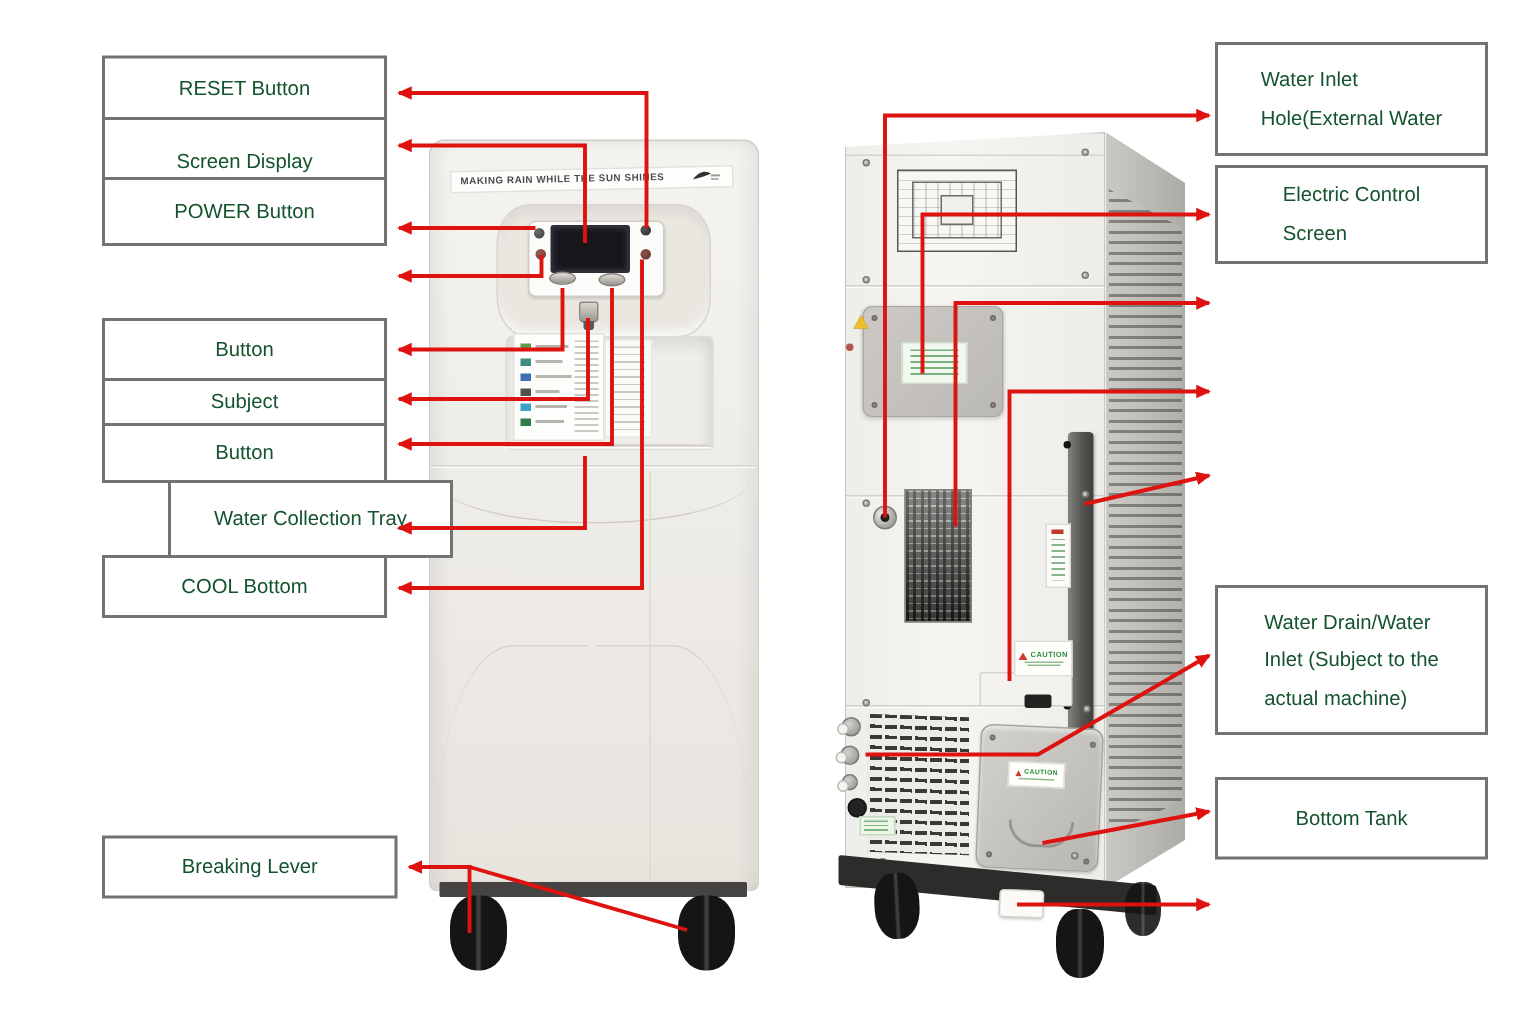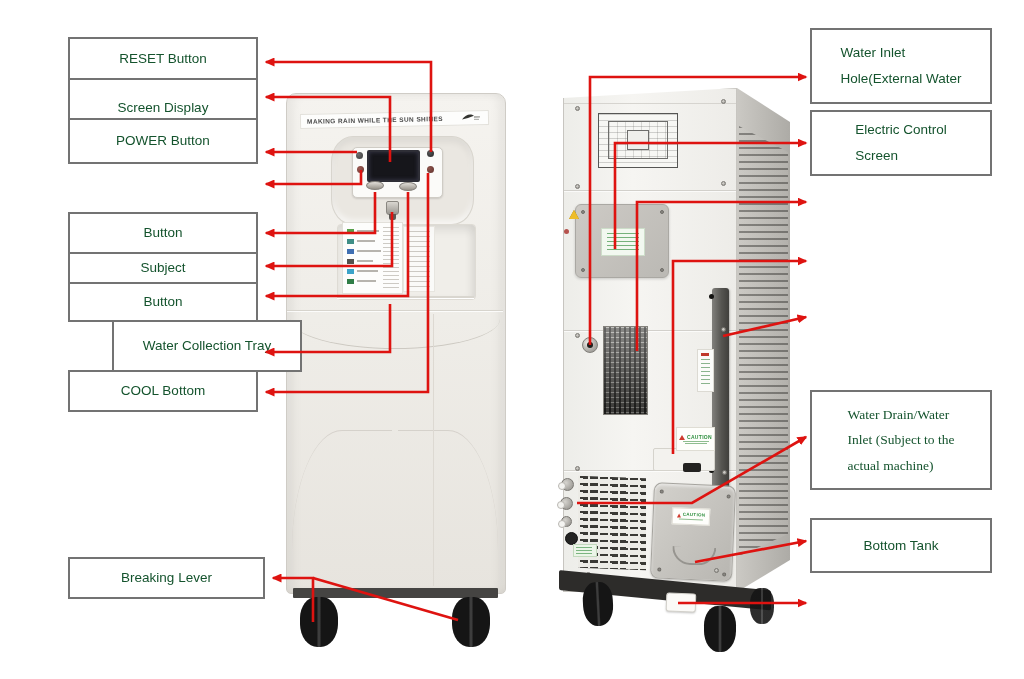--- a/index.html
+++ b/index.html
@@ -248,21 +248,21 @@
   <div class="lbox" style="left:68px;top:252px;width:190px;height:32px;">Subject</div>
   <div class="lbox" style="left:68px;top:282px;width:190px;height:40px;">Button</div>
   <div class="lbox" style="left:68px;top:320px;width:190px;height:52px;margin-left:44px;">Water Collection Tray</div>
   <div class="lbox" style="left:68px;top:370px;width:190px;height:42px;">COOL Bottom</div>
   <div class="lbox" style="left:68px;top:557px;width:197px;height:42px;">Breaking Lever</div>
 
   <div class="lbox" style="left:810px;top:28px;width:182px;height:76px;">Water Inlet
 Hole(External Water</div>
   <div class="lbox" style="left:810px;top:110px;width:182px;height:66px;">Electric Control
 Screen</div>
-  <div class="lbox" style="left:810px;top:390px;width:182px;height:100px;font-family:Liberation Serif, serif;">Water Drain/Water
+  <div class="lbox" style="left:810px;top:390px;width:182px;height:100px;">Water Drain/Water
 Inlet (Subject to the
 actual machine)</div>
   <div class="lbox" style="left:810px;top:518px;width:182px;height:55px;">Bottom Tank</div>
 
   <svg class="overlay" width="1024" height="679">
     <defs>
       <marker id="arr" markerWidth="10" markerHeight="9" refX="8.5" refY="4.5" orient="auto" markerUnits="userSpaceOnUse">
         <path d="M0,0 L10,4.5 L0,9 z" fill="#de1310"></path>
       </marker>
     </defs>

